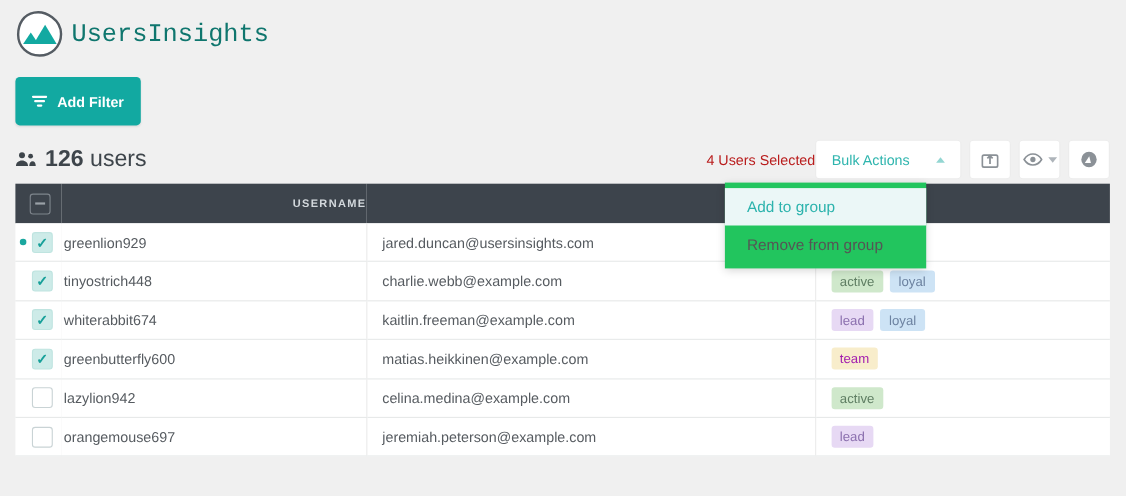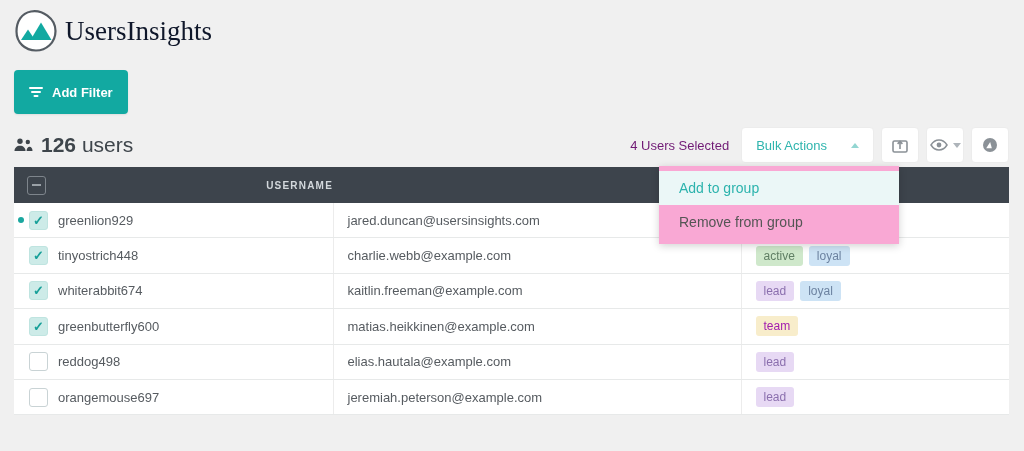--- a/index.html
+++ b/index.html
@@ -2,33 +2,33 @@
 <html><head>
 <meta charset="utf-8">
 <style>
   html,body{margin:0;padding:0}
   body{
     width:1024px;height:451px;position:relative;overflow:hidden;
     background:#f0f0f0;font-family:"Liberation Sans",sans-serif;
   }
   
   .logo{position:absolute;left:14px;top:9px;display:flex;align-items:center;gap:7px}
-  .logo-text{font-family:Liberation Serif, serif;font-size:27px;color:#0f172a}
+  .logo-text{font-family:Liberation Mono, monospace;font-size:23px;color:#0f766e}
   
   .add-filter{position:absolute;left:14px;top:70px;height:44px;padding:0 15px;
     background:#12a9a1;border:none;border-radius:4px;color:#fff;font-weight:bold;
     font-size:13px;display:flex;align-items:center;gap:9px;cursor:pointer;
     font-family:"Liberation Sans",sans-serif;box-shadow:0 1px 2px rgba(0,0,0,.08)}
   
   .toolbar{position:absolute;left:14px;right:15px;top:127px;height:36px;
     display:flex;align-items:center;justify-content:space-between}
   .users-count{display:flex;align-items:center;gap:8px;color:#3e454b;font-size:21px}
   .count-num{font-weight:bold}
   .toolbar-right{display:flex;align-items:center}
-  .selected-text{color:#701a75;font-size:13px;margin-right:12px;cursor:pointer}
+  .selected-text{color:#b91c1c;font-size:13px;cursor:pointer}
   .bulk-btn{height:36px;padding:0 14px;background:#fff;border:1px solid #ececec;
     border-radius:4px;color:#2fb5ae;font-size:13px;display:flex;align-items:center;
     gap:24px;cursor:pointer;font-family:"Liberation Sans",sans-serif}
   .caret-up{width:0;height:0;border-left:4px solid transparent;
     border-right:4px solid transparent;border-bottom:5px solid #93d6d2}
   .caret-down-sm{width:0;height:0;border-left:4px solid transparent;
     border-right:4px solid transparent;border-top:5px solid #aeb4ba;margin-left:5px}
   .icon-btn{width:38px;height:36px;background:#fff;border:1px solid #ececec;
     border-radius:4px;display:flex;align-items:center;justify-content:center;
     margin-left:7px;cursor:pointer}
@@ -51,21 +51,21 @@
     font-weight:bold;cursor:pointer}
   .cb.unchecked{background:#fff;border:1px solid #c9d3d5}
   .cb.checked{background:#cdebe8;border:1px solid #bfe4e0;color:#17a099}
   .header-cb{width:19px;height:19px;box-sizing:border-box;border:1px solid #7e858c;
     border-radius:3px;margin-left:13px;display:flex;align-items:center;
     justify-content:center;cursor:pointer}
   .header-cb .minus{width:9px;height:2px;background:#9aa1a7}
   .tag{display:inline-block;padding:3px 8px;border-radius:3px;font-size:12px;
     margin-right:6px}
   
-  .dropdown{position:absolute;left:659px;top:166px;width:240px;background:#f9a8d4;
+  .dropdown{position:absolute;left:659px;top:166px;width:183px;background:#22c55e;
     padding:5px 0;box-shadow:0 2px 8px rgba(0,0,0,.18);z-index:20}
   .dd-item{height:34px;line-height:34px;padding-left:20px;font-size:14px;
     color:#555;cursor:pointer}
   .dd-item.highlight{background:#ebf7f7;color:#2cb3ad}
 </style>
 </head>
 <body>
 
 <div class="logo">
   <span style="display:flex">
@@ -202,32 +202,32 @@
       <span class="cb-cell-inner">
         <span class="dot"></span>
         <span class="cb checked">✓</span>
       </span>
     </td>
     <td class="user-pad"><span>greenbutterfly600</span></td>
     <td class="sep"><span>matias.heikkinen@example.com</span></td>
     <td class="sep"><span class="tag" style="background: rgb(248, 237, 203); color: #a21caf;">team</span></td>
   </tr>
 
-
   <tr>
     <td>
       <span class="cb-cell-inner">
         <span class="dot"></span>
         <span class="cb unchecked"></span>
       </span>
     </td>
-    <td class="user-pad"><span>reddog498</span></td>
-    <td class="sep"><span>elias.hautala@example.com</span></td>
-    <td class="sep"><span class="tag" style="background: rgb(231, 217, 244); color: rgb(139, 111, 174);">lead</span></td>
-  </tr>
+    <td class="user-pad"><span>lazylion942</span></td>
+    <td class="sep"><span>celina.medina@example.com</span></td>
+    <td class="sep"><span class="tag" style="background: rgb(207, 232, 203); color: rgb(95, 126, 99);">active</span></td>
+  </tr>
+
 
   <tr>
     <td>
       <span class="cb-cell-inner">
         <span class="dot"></span>
         <span class="cb unchecked"></span>
       </span>
     </td>
     <td class="user-pad"><span>orangemouse697</span></td>
     <td class="sep"><span>jeremiah.peterson@example.com</span></td>

